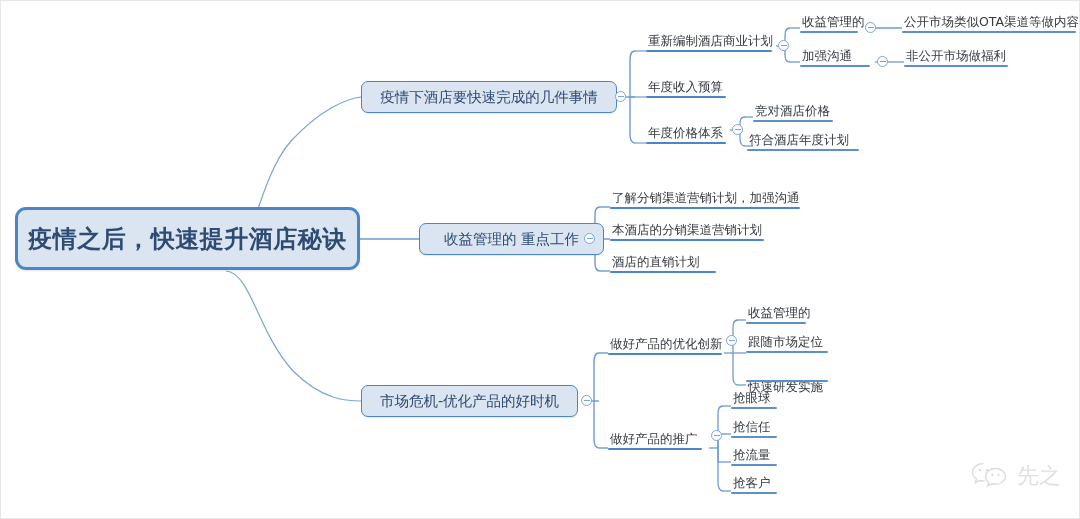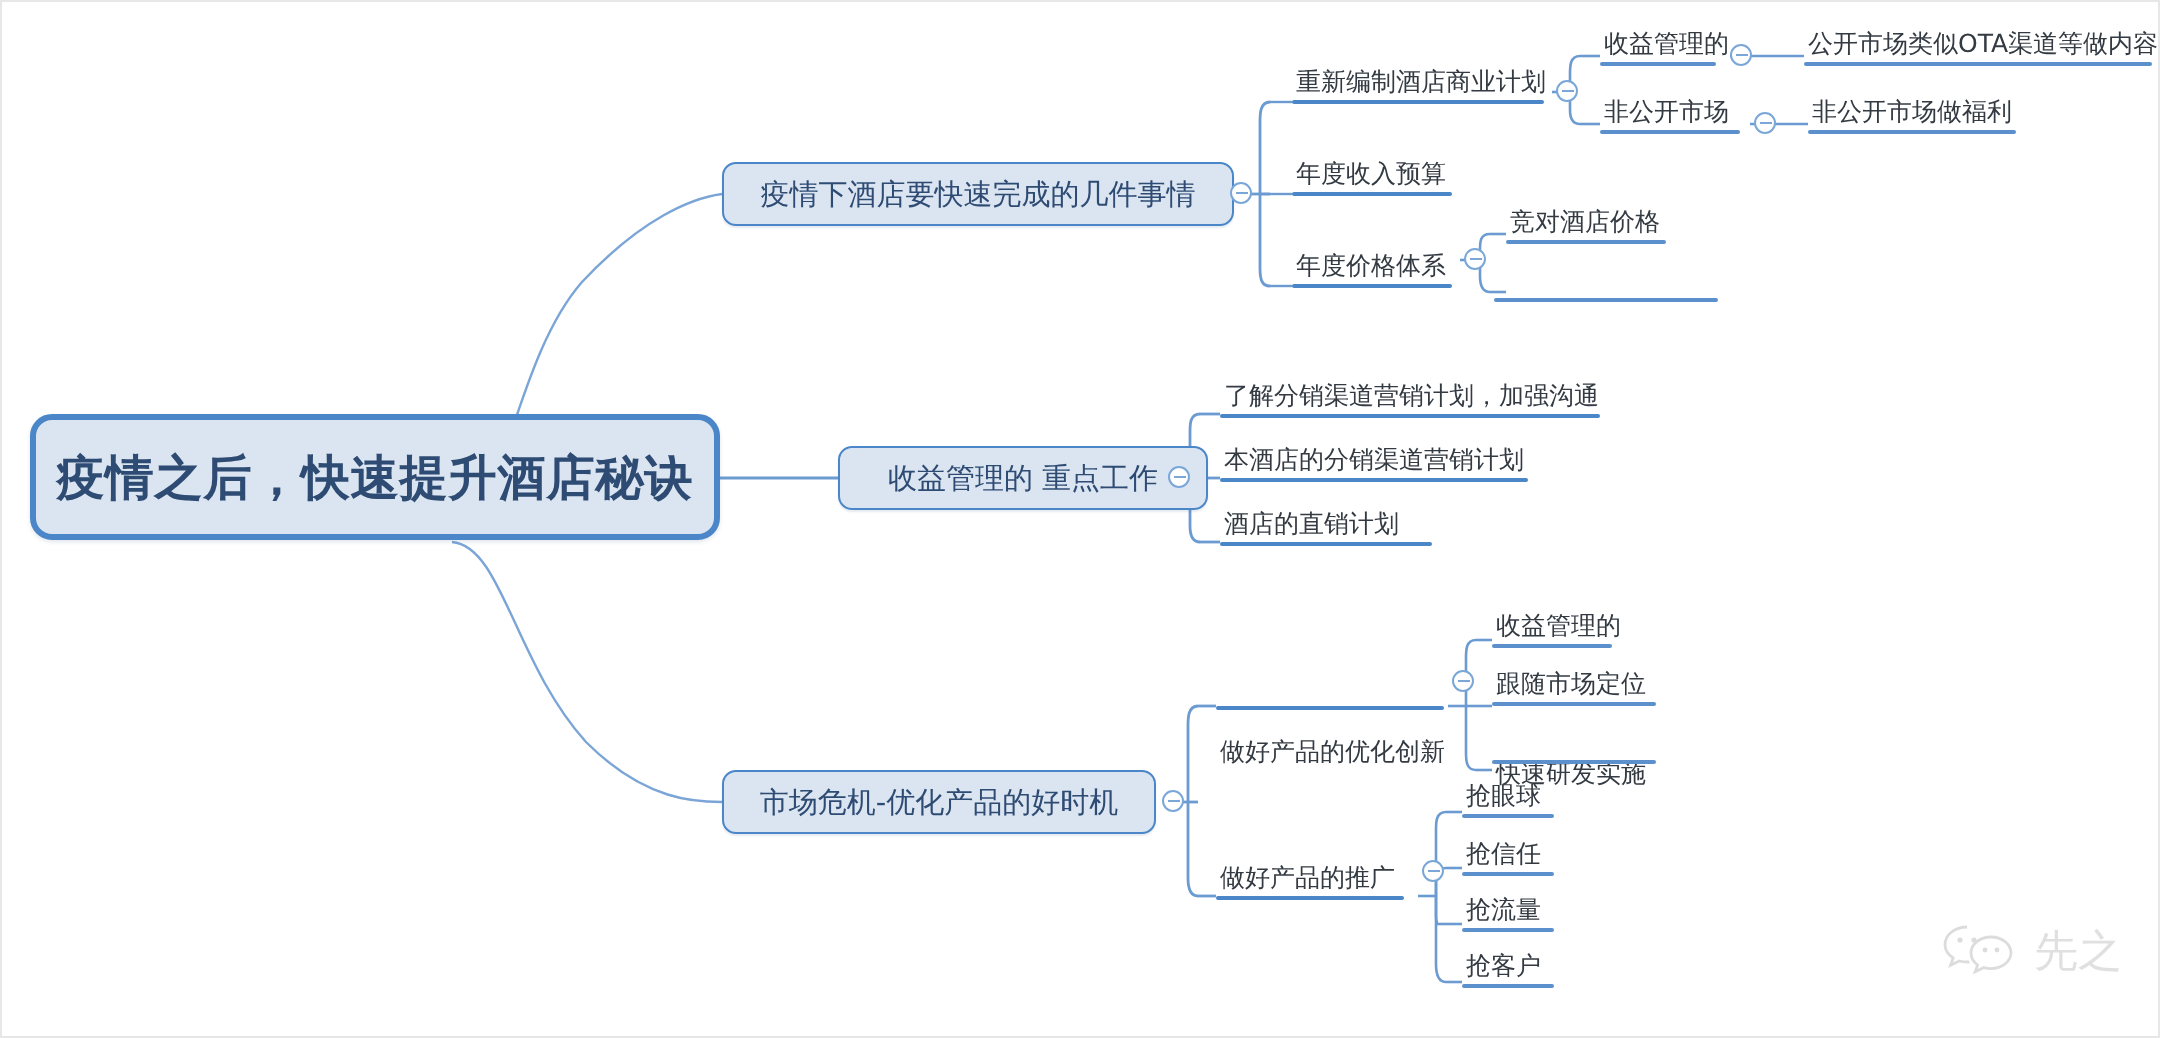--- a/index.html
+++ b/index.html
@@ -227,21 +227,21 @@
   </div>
   <div class="ul thin" style="left:799px; top:30px; width:58px;"></div>
   <div class="toggle" style="left:864px; top:21px;"></div>
 
   <div class="node leaf" style="left:901px; top:11px; height:22px;">
     <span class="txt">公开市场类似OTA渠道等做内容</span>
   </div>
   <div class="ul thin" style="left:901px; top:30px; width:174px;"></div>
 
   <div class="node leaf" style="left:799px; top:45px; height:22px;">
-    <span class="txt">非公开市场</span>
+    <span class="txt">加强沟通</span>
   </div>
   <div class="ul thin" style="left:799px; top:64px; width:70px;"></div>
   <div class="toggle" style="left:876px; top:55px;"></div>
 
   <div class="node leaf" style="left:903px; top:45px; height:22px;">
     <span class="txt">非公开市场做福利</span>
   </div>
   <div class="ul thin" style="left:903px; top:64px; width:104px;"></div>
 
   <div class="node leaf" style="left:645px; top:76px; height:22px;">
@@ -253,20 +253,23 @@
     <span class="txt">年度价格体系</span>
   </div>
   <div class="ul" style="left:645px; top:141px; width:80px;"></div>
   <div class="toggle" style="left:731px; top:123px;"></div>
 
   <div class="node leaf" style="left:752px; top:100px; height:22px;">
     <span class="txt">竞对酒店价格</span>
   </div>
   <div class="ul thin" style="left:752px; top:119px; width:80px;"></div>
 
+  <div class="node leaf" style="left:746px; top:129px; height:22px;">
+    <span class="txt">符合酒店年度计划</span>
+  </div>
   <div class="ul thin" style="left:746px; top:148px; width:112px;"></div>
 
   <div class="node branch" style="left:418px; top:222px; width:185px; height:32px;">
     <span>收益管理的 重点工作</span>
   </div>
   <div class="toggle" style="left:583px; top:232px;"></div>
 
   <div class="node leaf" style="left:609px; top:187px; height:22px;">
     <span class="txt">了解分销渠道营销计划，加强沟通</span>
   </div>
@@ -280,21 +283,21 @@
   <div class="node leaf" style="left:609px; top:251px; height:22px;">
     <span class="txt">酒店的直销计划</span>
   </div>
   <div class="ul" style="left:609px; top:270px; width:106px;"></div>
 
   <div class="node branch" style="left:360px; top:384px; width:217px; height:32px;">
     <span>市场危机-优化产品的好时机</span>
   </div>
   <div class="toggle" style="left:580px; top:394px;"></div>
 
-  <div class="node leaf" style="left:607px; top:333px; height:22px;margin-top:32px;">
+  <div class="node leaf" style="left:607px; top:333px; height:22px;">
     <span class="txt">做好产品的优化创新</span>
   </div>
   <div class="ul" style="left:607px; top:352px; width:114px;"></div>
   <div class="toggle" style="left:725px; top:334px;"></div>
 
   <div class="node leaf" style="left:745px; top:302px; height:22px;">
     <span class="txt">收益管理的</span>
   </div>
   <div class="ul thin" style="left:745px; top:321px; width:60px;"></div>
 

